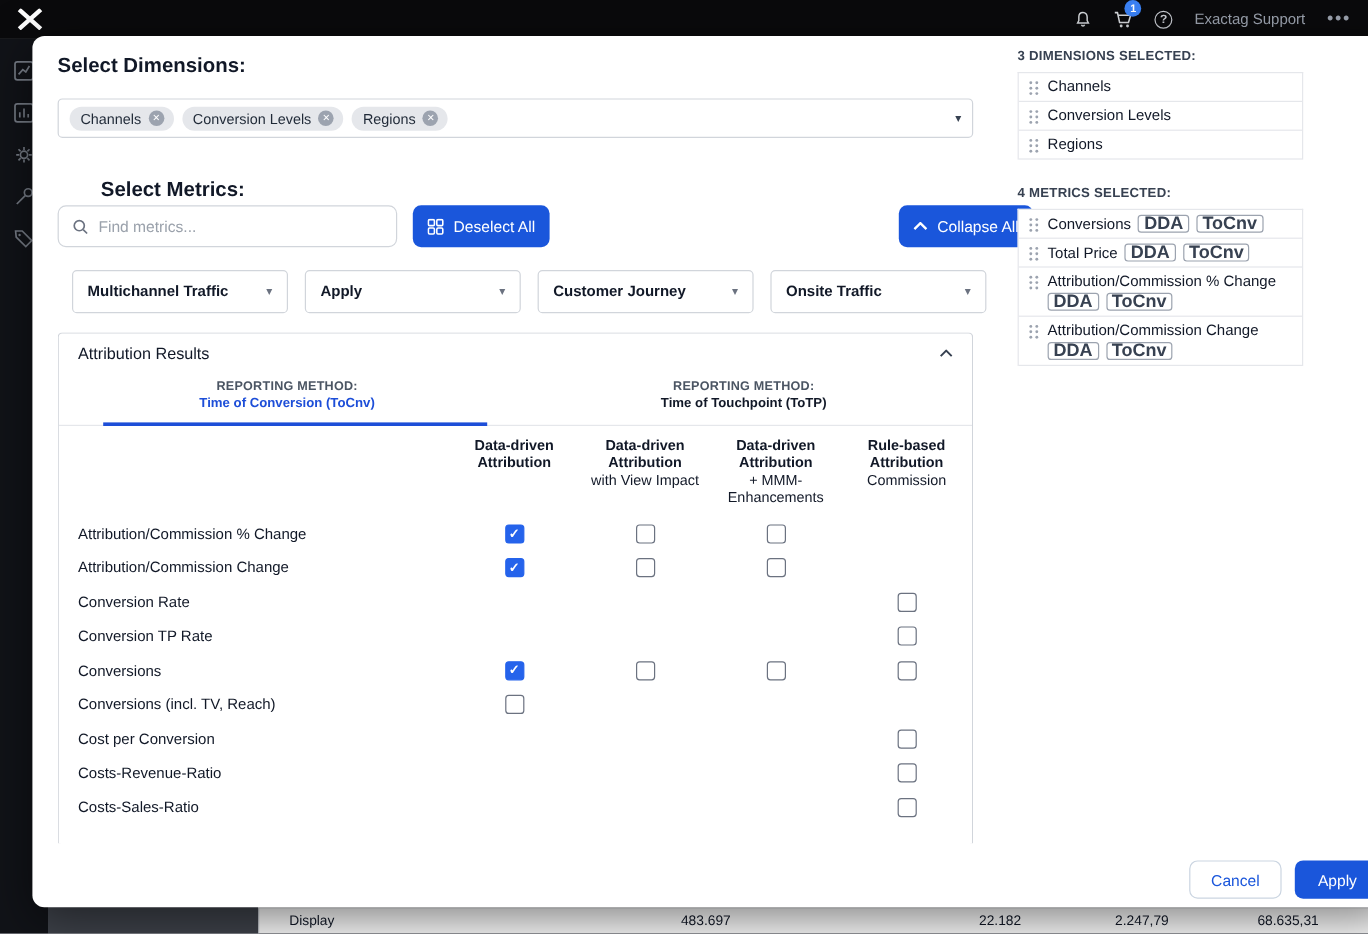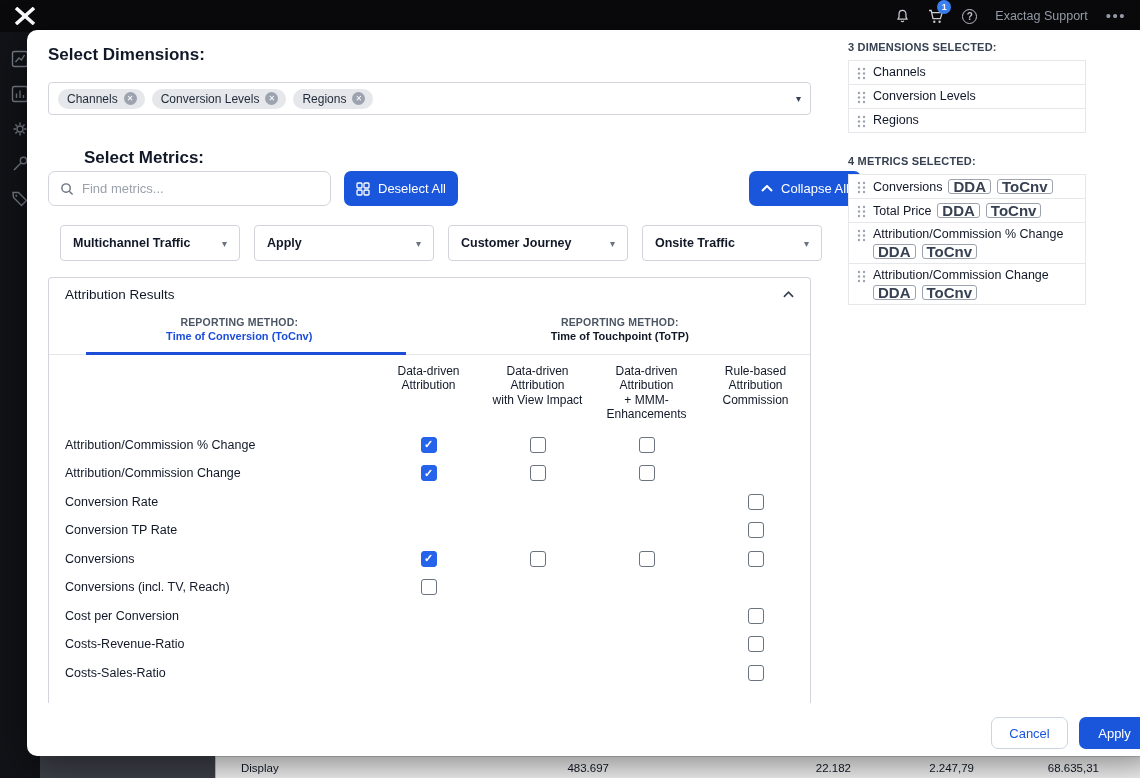--- a/index.html
+++ b/index.html
@@ -73,21 +73,21 @@
   .attr-head { height:33px; display:flex; align-items:center; padding:0 16px; font-weight:400; font-size:13.5px; color:#111827; }
   .attr-head .sec-caret { margin-left:auto; cursor:pointer; display:flex; }
   .attr-tabs { display:flex; height:44px; border-bottom:1px solid #e5e7eb; }
   .tab { flex:1; text-align:center; padding-top:5px; position:relative; cursor:pointer; }
   .tab-eyebrow { font-size:10.5px; font-weight:600; color:#4b5563; letter-spacing:.2px; }
   .tab-label { font-size:11px; font-weight:700; color:#111827; margin-top:2px; }
   .tab.active .tab-label { color:#1d4ed8; }
   .tab.active::after { content:""; position:absolute; left:37px; right:24px; bottom:-1px; height:3px; background:#1d4ed8; }
   .attr-cols { display:grid; grid-template-columns:325px 109px 109px 109px 109px; padding-top:9px; }
   .colhead { text-align:center; font-size:12px; line-height:1.18; color:#111827; padding:0 2px; }
-  .col-main { font-weight:400; }
+  .col-main { font-weight:700; }
   .col-sub { font-weight:400; margin-top:1px; }
   .attr-rows { margin-top:9px; }
   .mrow { display:grid; grid-template-columns:325px 109px 109px 109px 109px; height:28.5px; align-items:center; }
   .mrow-label { padding-left:16px; font-size:12.5px; color:#111827; white-space:nowrap; }
   .cbcell { display:flex; justify-content:center; }
   .cb { width:16px; height:16px; border:1.5px solid #6b7280; border-radius:3px; background:#fff; cursor:pointer; }
   .cb.checked { background:#2563eb; border-color:#2563eb; position:relative; }
   .cb.checked::after { content:"✓"; position:absolute; inset:0; display:flex; align-items:center;
                        justify-content:center; color:#fff; font-size:11px; font-weight:700; }
 

